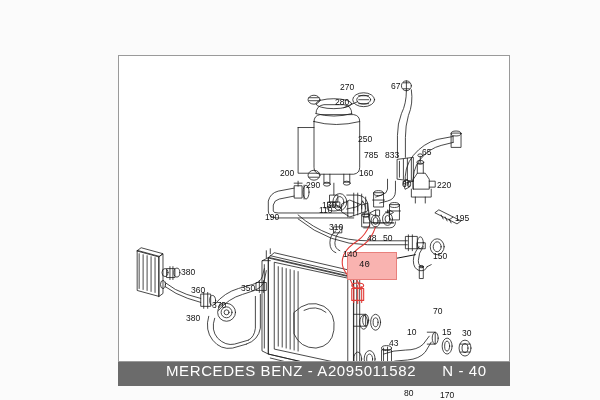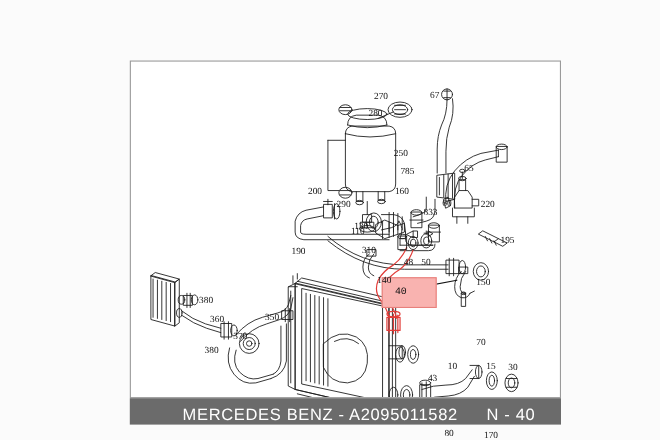--- a/index.html
+++ b/index.html
@@ -7,33 +7,33 @@
     width:600px;height:400px;background:#fbfbfb;
     font-family:"Liberation Sans",sans-serif;overflow:hidden;position:relative;
   }
   #sheet{
     position:absolute;left:118px;top:55px;width:392px;height:307px;
     background:#ffffff;border:1px solid #9a9a9a;box-sizing:border-box;
   }
   #canvas{position:absolute;left:0;top:0;width:100%;height:100%;}
   #footer{
     position:absolute;left:118px;top:362px;width:392px;height:24px;
-    background:#6b6b6b;display:flex;align-items:flex-end;box-sizing:border-box;
+    background:#6b6b6b;display:flex;align-items:flex-start;box-sizing:border-box;
   }
   #brand{
     color:#ffffff;font-size:15px;letter-spacing:.6px;
     margin-left:48px;white-space:nowrap;
   }
   #sheetno{
     color:#ffffff;font-size:15px;letter-spacing:.6px;
     margin-left:26px;white-space:nowrap;
   }
   .lbl{
     position:absolute;font-size:8.5px;color:#111;
-    font-family:Liberation Serif, serif;white-space:nowrap;
+    font-family:Liberation Sans, sans-serif;white-space:nowrap;
     line-height:1;
   }
   .hl{
     position:absolute;background:#f9b3b0;border:1px solid #e8807c;
     box-sizing:border-box;
   }
   .hl-lbl{
     position:absolute;font-size:9px;color:#111;font-weight:normal;
     font-family:Liberation Mono, monospace;
   }
@@ -325,28 +325,28 @@
   <div class="hl-lbl" style="left:240px;top:204px;">40</div>
 
   <div class="lbl" style="left:221px;top:27px;">270</div>
   <div class="lbl" style="left:184px;top:42px;margin-left:32px;">280</div>
   <div class="lbl" style="left:239px;top:79px;">250</div>
   <div class="lbl" style="left:187px;top:125px;">290</div>
   <div class="lbl" style="left:200px;top:150px;">110</div>
   <div class="lbl" style="left:161px;top:113px;">200</div>
   <div class="lbl" style="left:240px;top:113px;">160</div>
   <div class="lbl" style="left:245px;top:95px;">785</div>
-  <div class="lbl" style="left:266px;top:95px;margin-top:37px;">833</div>
+  <div class="lbl" style="left:266px;top:95px;">833</div>
   <div class="lbl" style="left:283px;top:124px;">60</div>
   <div class="lbl" style="left:272px;top:26px;">67</div>
   <div class="lbl" style="left:303px;top:92px;">65</div>
   <div class="lbl" style="left:318px;top:125px;">220</div>
   <div class="lbl" style="left:336px;top:158px;">195</div>
   <div class="lbl" style="left:314px;top:196px;">150</div>
-  <div class="lbl" style="left:146px;top:168px;">190</div>
+  <div class="lbl" style="left:146px;top:157px;">190</div>
   <div class="lbl" style="left:203px;top:145px;">130</div>
   <div class="lbl" style="left:210px;top:167px;">310</div>
   <div class="lbl" style="left:248px;top:178px;">48</div>
   <div class="lbl" style="left:264px;top:178px;">50</div>
   <div class="lbl" style="left:203px;top:194px;margin-left:21px;">140</div>
   <div class="lbl" style="left:314px;top:211px;margin-top:40px;">70</div>
   <div class="lbl" style="left:241px;top:283px;padding-left:29px;">43</div>
   <div class="lbl" style="left:240px;top:320px;">13</div>
   <div class="lbl" style="left:288px;top:272px;">10</div>
   <div class="lbl" style="left:323px;top:272px;">15</div>

